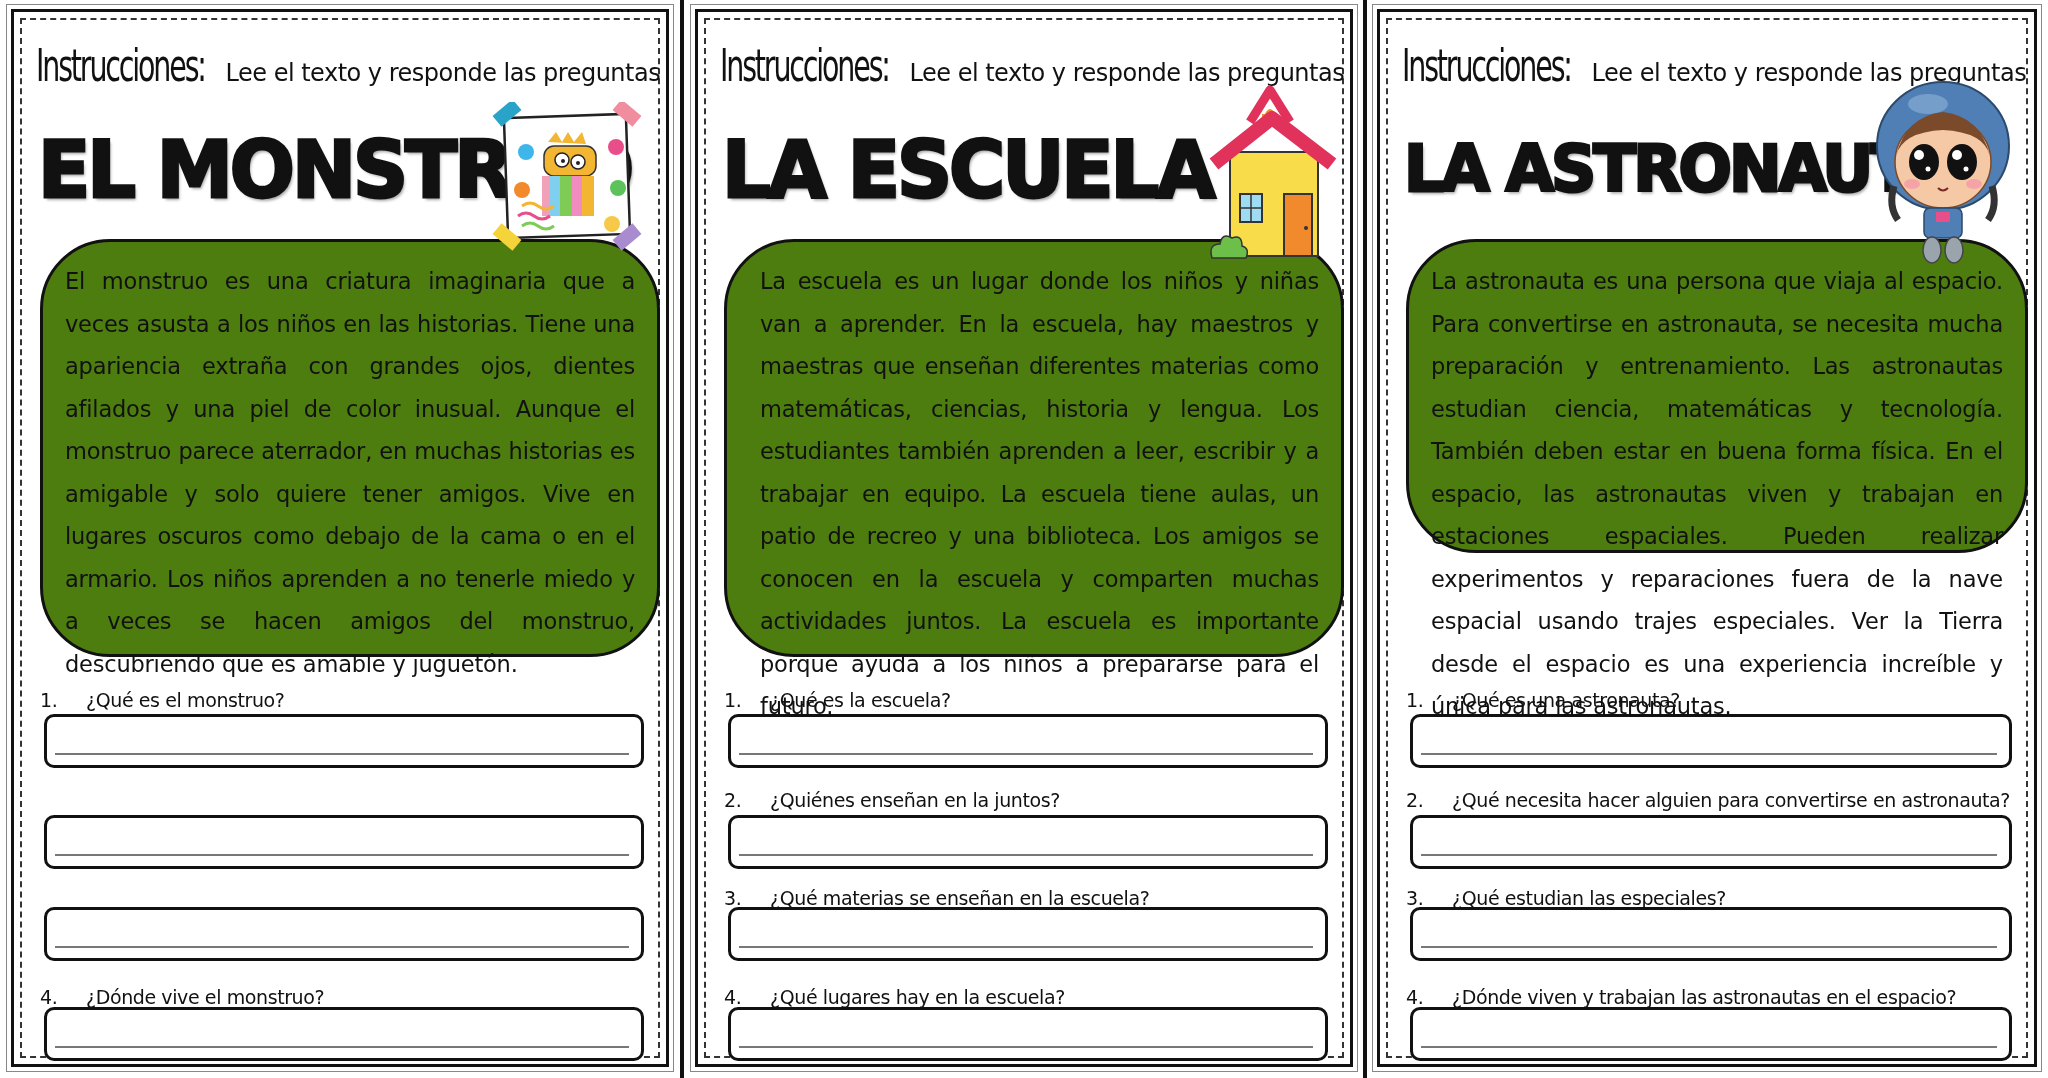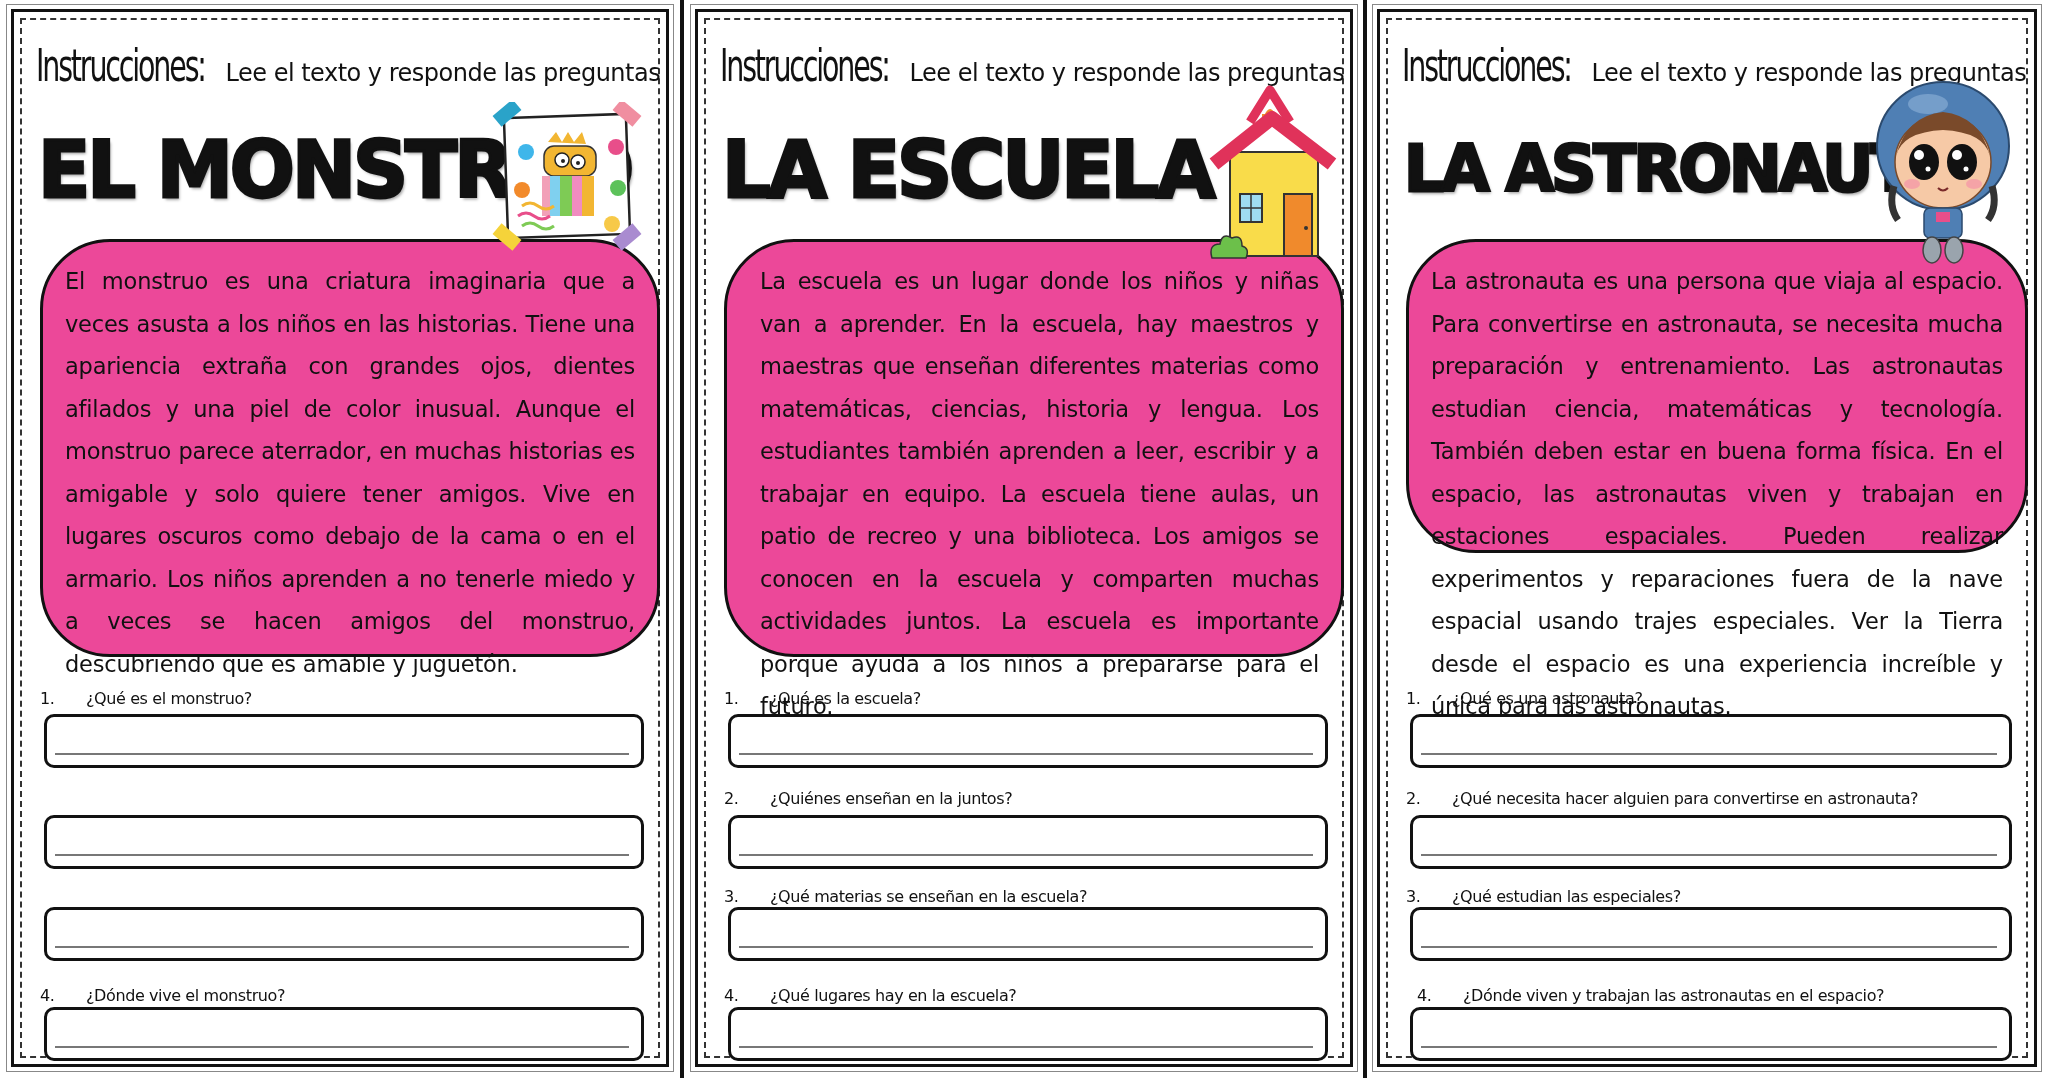--- a/index.html
+++ b/index.html
@@ -14,25 +14,25 @@
   .instr-label { font-family: "DejaVu Sans Condensed", "DejaVu Sans", sans-serif;
                  font-size: 44px; letter-spacing: -3px; font-weight: 300;
                  transform: scaleX(0.72); transform-origin: left; display: inline-block;
                  vertical-align: baseline; margin-right: -58px; }
   .instr-text { font-size: 24px; margin-left: 8px; letter-spacing: -0.5px; }
   .title { position: absolute; left: 16px; top: 105px; font-family: "DejaVu Sans", sans-serif;
            font-weight: 900; font-size: 78px; letter-spacing: -3px; white-space: nowrap;
            -webkit-text-stroke: 3px #111; text-shadow: 2px 3px 3px rgba(0,0,0,0.35);
            transform: scaleX(0.98); transform-origin: left; }
   .passage { position: absolute; left: 18px; top: 219px; box-sizing: border-box;
-             border: 3px solid #111; border-radius: 70px; background: #ec4899;
+             border: 3px solid #111; border-radius: 70px; background: #4d7c0f;
              padding: 18px 22px 10px 22px; }
   .passage p { margin: 0; font-size: 22.5px; line-height: 42.5px; text-align: justify;
                text-align-last: left; letter-spacing: -0.2px; }
-  .q-label { position: absolute; left: 18px; font-size: 16px; white-space: nowrap; letter-spacing: -0.4px; }
+  .q-label { position: absolute; left: 18px; font-size: 19px; white-space: nowrap; letter-spacing: -0.4px; }
   .q-num { display: inline-block; width: 46px; }
   .q-box { position: absolute; left: 22px; box-sizing: border-box; height: 54px;
            border: 3px solid #111; border-radius: 10px; background: #fff; }
   .q-line { position: absolute; left: 8px; right: 12px; bottom: 10px; height: 0;
             border-top: 2px solid #777; }
   .illus { position: absolute; }
 </style>
 </head>
 <body>
 
@@ -217,21 +217,21 @@
           <div class="q-line"></div>
         </div>
 
       <div class="q-label" style="top:867px;">
         <span class="q-num">3.</span><span>¿Qué estudian las especiales?</span>
       </div>
       <div class="q-box" style="top:887px; width:602px;">
           <div class="q-line"></div>
         </div>
 
-      <div class="q-label" style="top:966px;margin-left:11px;">
+      <div class="q-label" style="top:966px;">
         <span class="q-num">4.</span><span>¿Dónde viven y trabajan las astronautas en el espacio?</span>
       </div>
       <div class="q-box" style="top:987px; width:602px;">
           <div class="q-line"></div>
         </div>
     </div>
   </div>
 </section>
 
 </body></html>

